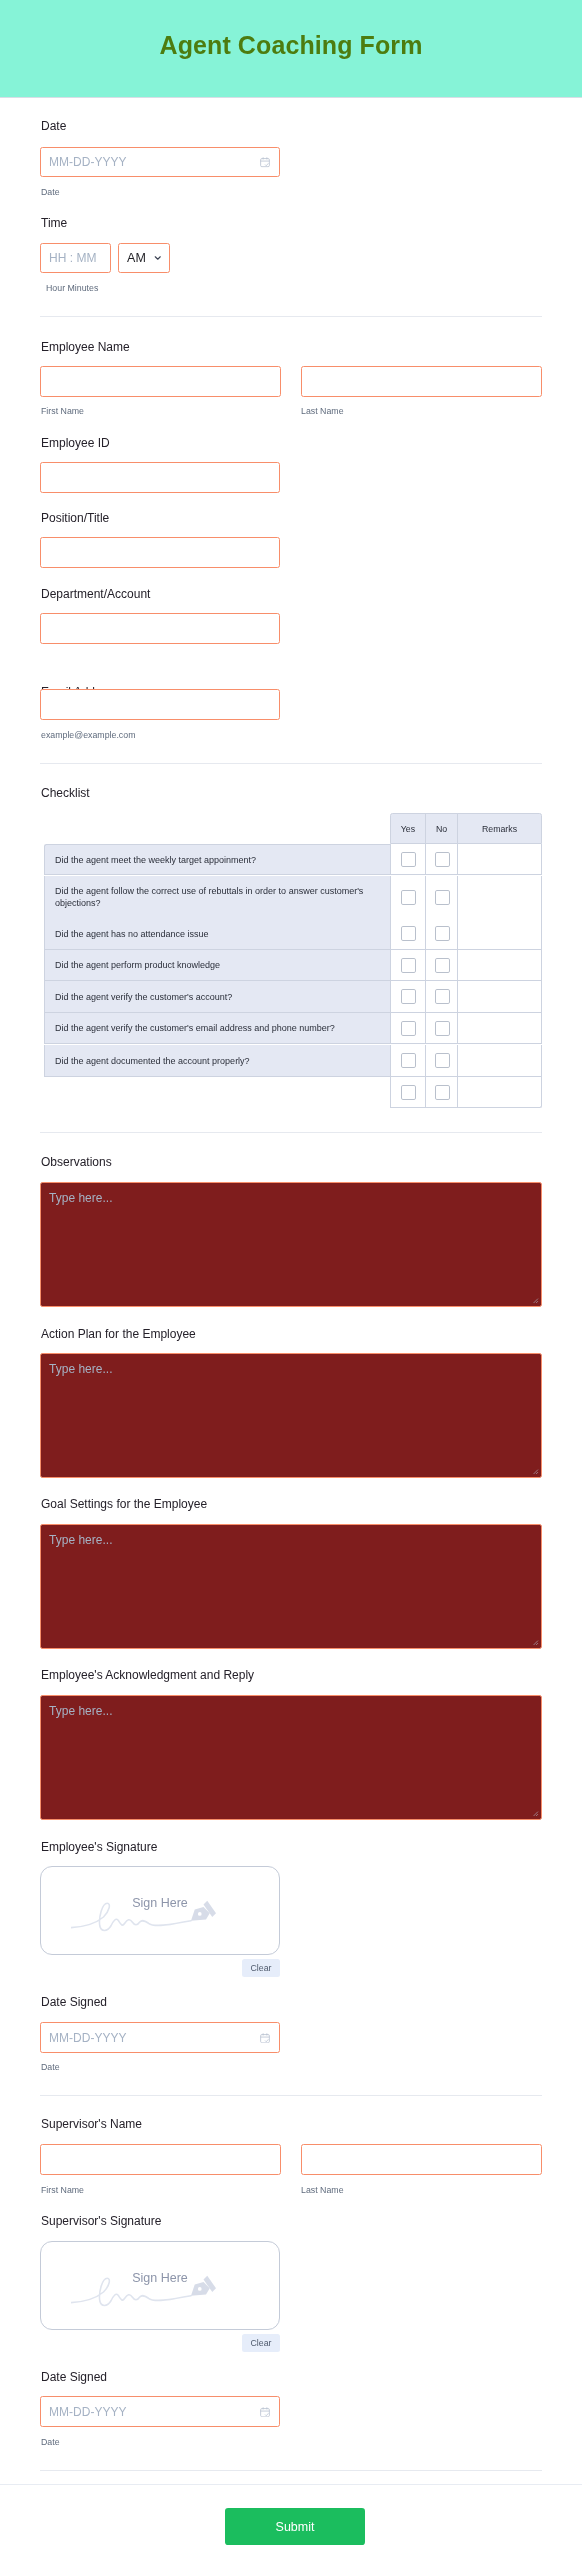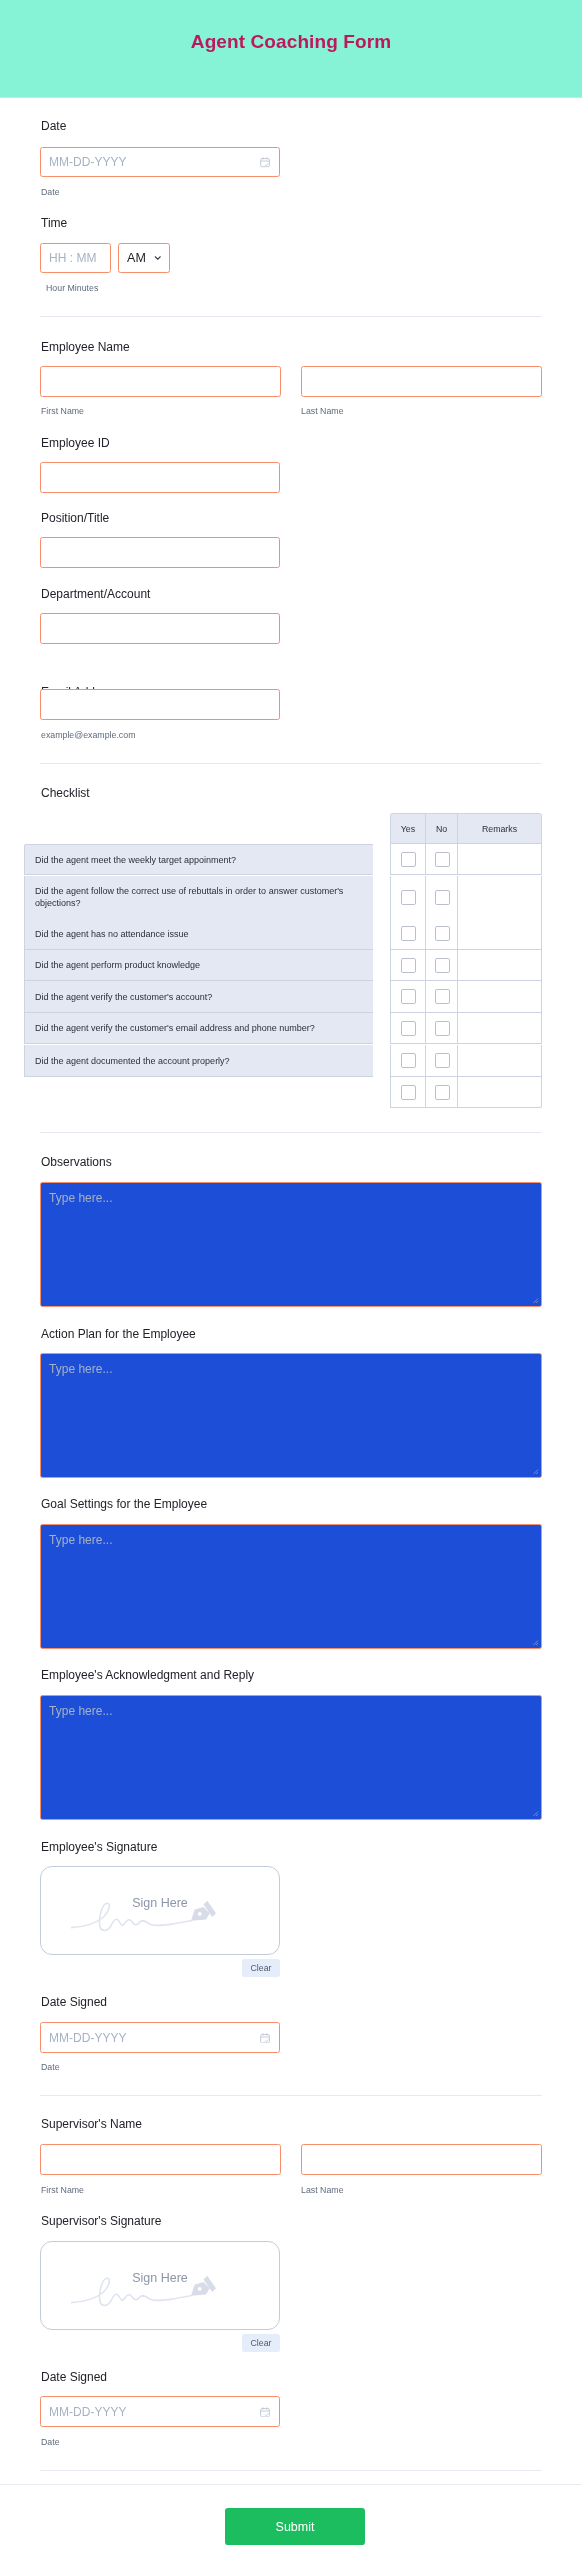--- a/index.html
+++ b/index.html
@@ -1,40 +1,40 @@
 <!DOCTYPE html>
 <html style="font-size:10px"><head>
 <meta charset="utf-8">
 <style>
   * { box-sizing: border-box; margin: 0; padding: 0; }
   html, body { width: 582px; height: 2576px; background: #ffffff; font-family: "Liberation Sans", "DejaVu Sans", sans-serif; color: #1f1f24; overflow: hidden; }
   #page { position: relative; width: 582px; height: 2576px; }
 
   .header { position: absolute; left: 0; top: 0; width: 582px; height: 98px; background: #86F3D7; border-bottom: 1.3px solid #d9dde6; }
-  .header h1 { position: absolute; left: 0; right: 0; top: 31px; text-align: center; font-size: 19px; font-weight: bold; color: #be185d; letter-spacing: 0.1px; }
+  .header h1 { position: absolute; left: 0; right: 0; top: 31px; text-align: center; font-size: 25px; font-weight: bold; color: #4d7c0f; letter-spacing: 0.1px; }
   .label { position: absolute; left: 41px; font-size: 12px; color: #25212a; line-height: 13.8px; white-space: nowrap; }
   .sublabel { position: absolute; font-size: 8.8px; color: #5f6b7d; line-height: 10px; white-space: nowrap; }
 
   .input { position: absolute; border: 0.9px solid #F88E6A; border-radius: 2.5px; background: #fff; }
   .input .ph { position: absolute; left: 8.1px; top: 50%; transform: translateY(-50%); font-size: 12px; color: #a5b2c4; white-space: nowrap; }
   .cal-icon { position: absolute; right: 8.8px; top: 50%; transform: translateY(-50%); width: 10px; height: 10.6px; }
 
   .select-am .val { position: absolute; left: 8.1px; top: 50%; transform: translateY(-50%); font-size: 12.5px; color: #1f1f24; }
   .select-am .chev { position: absolute; right: 7.5px; top: 50%; transform: translateY(-50%); width: 7.5px; height: 5px; }
 
   .divider { position: absolute; left: 40px; width: 502px; height: 0.6px; background: #e6e9ef; }
 
   
   .tbl-head-cell { position: absolute; top: 813px; height: 31px; background: #e4e8f3; border: 0.6px solid #cdd3e0; font-size: 8.8px; color: #2b2f3a; display: flex; align-items: center; justify-content: center; }
-  .row-q { position: absolute; left: 24px; width: 349px; background: #e4e8f3; border-bottom: 0.6px solid #cdd3e0; border-left: 0.6px solid #cdd3e0; font-size: 9px; color: #2b2f3a; line-height: 12px; display: flex; align-items: center; padding-left: 10px; padding-right: 2px; }
+  .row-q { position: absolute; left: 44px; width: 349px; background: #e4e8f3; border-bottom: 0.6px solid #cdd3e0; border-left: 0.6px solid #cdd3e0; font-size: 9px; color: #2b2f3a; line-height: 12px; display: flex; align-items: center; padding-left: 10px; padding-right: 2px; }
   .row-cell { position: absolute; background: #fff; border-left: 0.6px solid #cdd3e0; border-bottom: 0.6px solid #cdd3e0; }
   .row-cell.last { border-right: 0.6px solid #cdd3e0; }
   .chk { position: absolute; left: 50%; top: 50%; width: 15px; height: 15px; margin-left: -7.5px; margin-top: -7.5px; border: 0.6px solid #b9c0cc; border-radius: 1.9px; background: #fff; }
 
-  .textarea { position: absolute; left: 40px; width: 502px; height: 125px; border: 0.9px solid #F88E6A; border-radius: 2.5px; background: #1d4ed8; }
+  .textarea { position: absolute; left: 40px; width: 502px; height: 125px; border: 0.9px solid #F88E6A; border-radius: 2.5px; background: #7f1d1d; }
   .textarea .ph { position: absolute; left: 8.1px; top: 8.1px; font-size: 12px; color: #a5b2c4; }
   .textarea .grip { position: absolute; right: 2.5px; bottom: 2.5px; width: 5.6px; height: 5.6px; }
 
   .sig-box { position: absolute; left: 40px; width: 240px; height: 89px; border: 0.6px solid #c4cbd8; border-radius: 12px; background: #fff; }
   .sig-box .sig-text { position: absolute; left: 0; right: 0; top: 29px; text-align: center; font-size: 12.5px; color: #8d95aa; }
   .sig-box svg { position: absolute; left: 30px; top: 25px; width: 150px; height: 45px; }
   .clear-btn { position: absolute; left: 242px; width: 38px; height: 17.5px; background: #e6edfa; border-radius: 2.5px; font-size: 8.8px; color: #4f5a6d; display: flex; align-items: center; justify-content: center; cursor: pointer; }
 
   .footer-line { position: absolute; left: 0; width: 582px; height: 1.3px; background: #e8ecf3; }
   .submit { position: absolute; left: 225px; top: 2508px; width: 140px; height: 37px; background: #1bbd5e; border-radius: 3.1px; color: #ffffff; font-size: 12.5px; display: flex; align-items: center; justify-content: center; cursor: pointer; }

